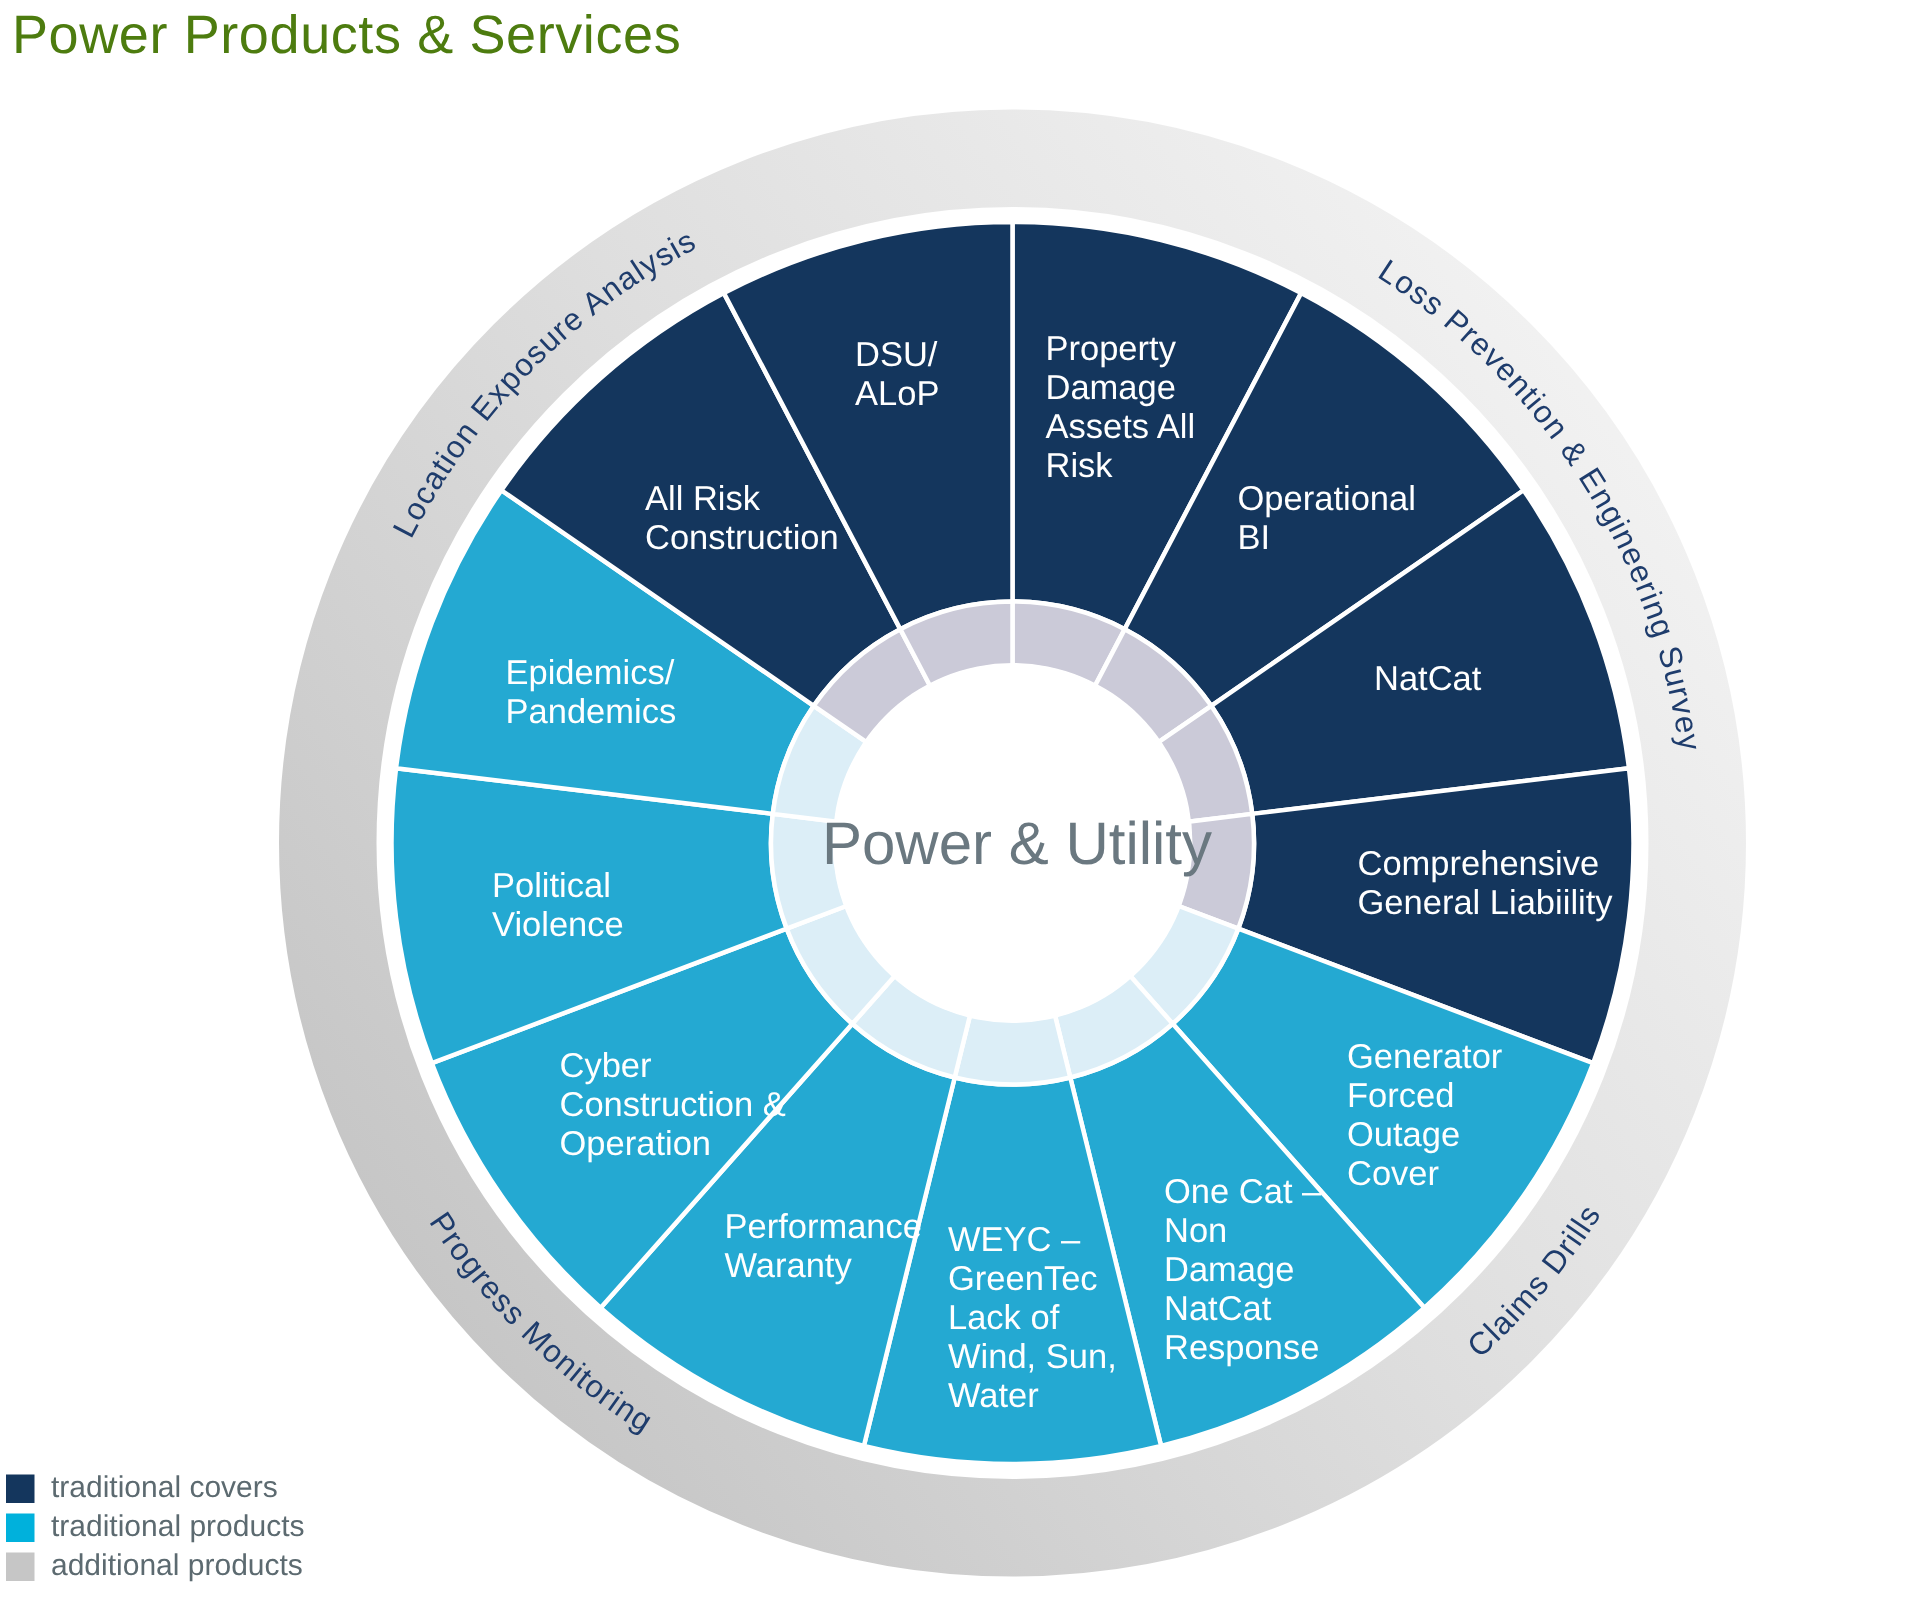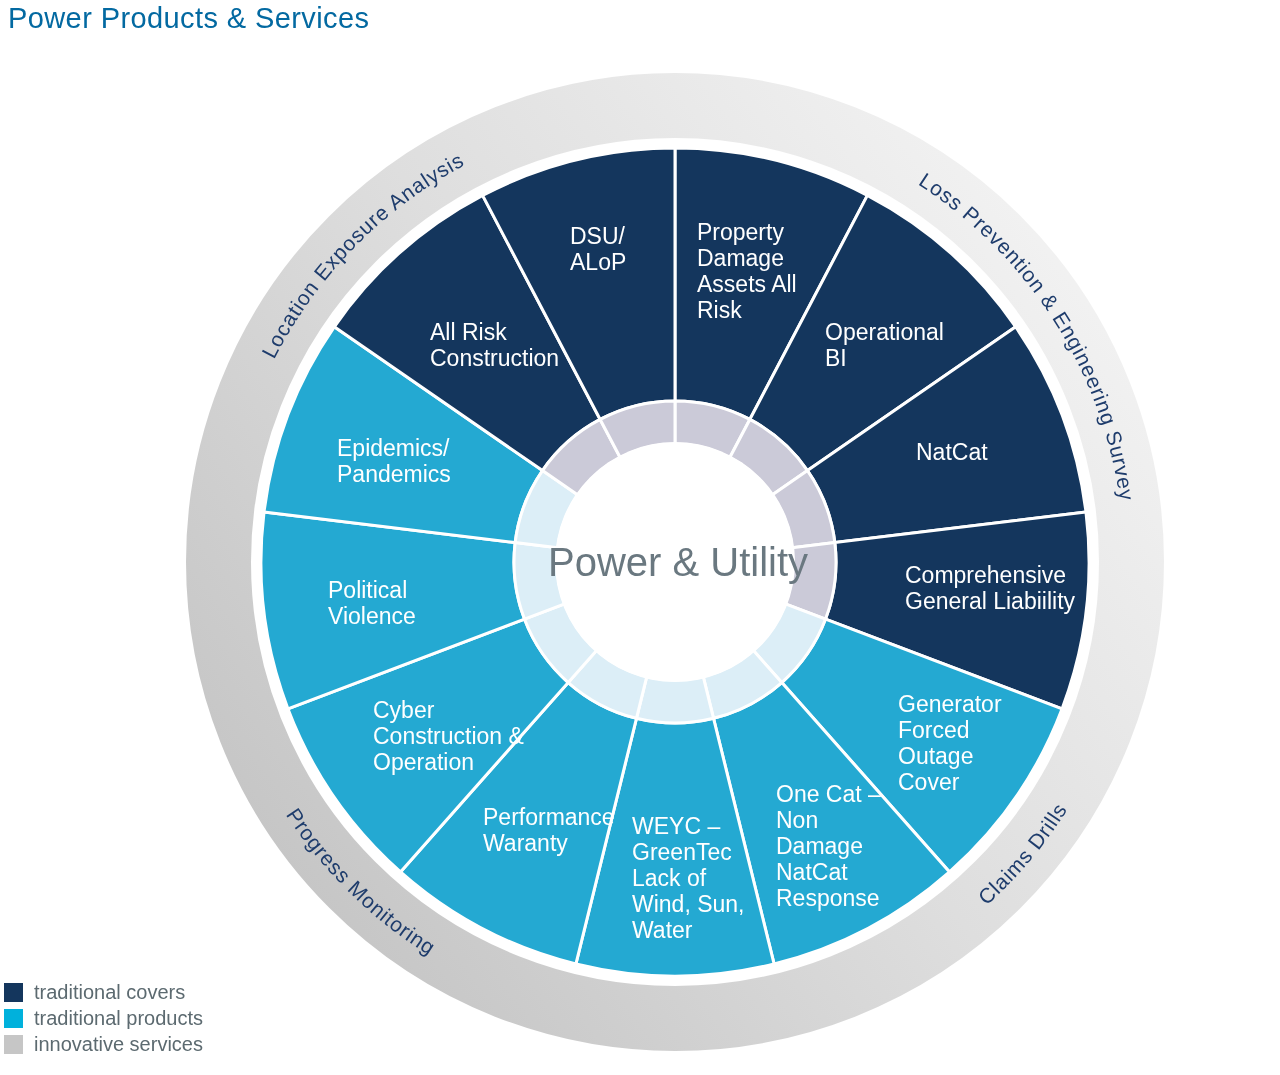--- a/index.html
+++ b/index.html
@@ -1,19 +1,19 @@
 <!DOCTYPE html>
 <html><head>
 <meta charset="utf-8">
 <style>
   html,body{margin:0;padding:0;background:#ffffff;}
   body{width:1280px;height:1075px;position:relative;overflow:hidden;
        font-family:"Liberation Sans",sans-serif;}
-  .title{position:absolute;top:2px;left:8px;font-size:29px;font-weight:400;
-         color:#0369a1;letter-spacing:0.4px;}
+  .title{position:absolute;top:2px;left:8px;font-size:36px;font-weight:400;
+         color:#4d7c0f;letter-spacing:0.4px;}
   #wheel{position:absolute;top:0;left:0;}
   svg text{font-family:"Liberation Sans",sans-serif;}
   .seg-label{fill:#ffffff;font-size:23px;}
   .ring-label{fill:#1E3C6C;font-size:21px;letter-spacing:0.8px;}
   .center-label{fill:#6A7880;font-size:40px;}
   .legend{position:absolute;left:4px;top:979px;}
   .legend-row{display:flex;align-items:center;height:26px;}
   .swatch{width:19px;height:19px;display:inline-block;margin-right:11px;}
   .legend-label{font-size:20px;color:#5C6A70;text-align:right;}
 </style>
@@ -84,15 +84,15 @@
   <div class="legend-row">
     <span class="swatch" style="background: rgb(20, 54, 93);"></span>
     <span class="legend-label">traditional covers</span>
   </div>
   <div class="legend-row">
     <span class="swatch" style="background: rgb(0, 177, 220);"></span>
     <span class="legend-label">traditional products</span>
   </div>
   <div class="legend-row">
     <span class="swatch" style="background: rgb(198, 198, 198);"></span>
-    <span class="legend-label">innovative services</span>
+    <span class="legend-label">additional products</span>
   </div>
 </div>
 
 </body></html>

